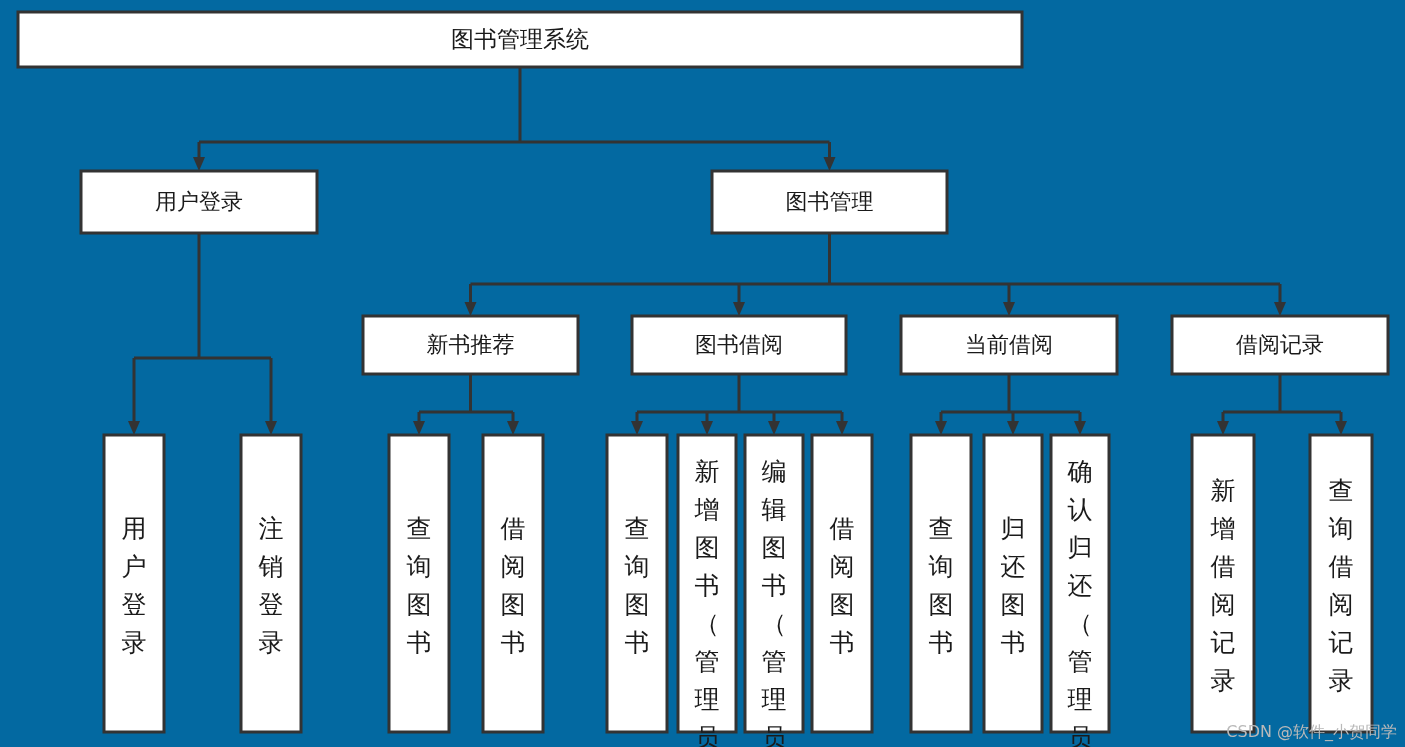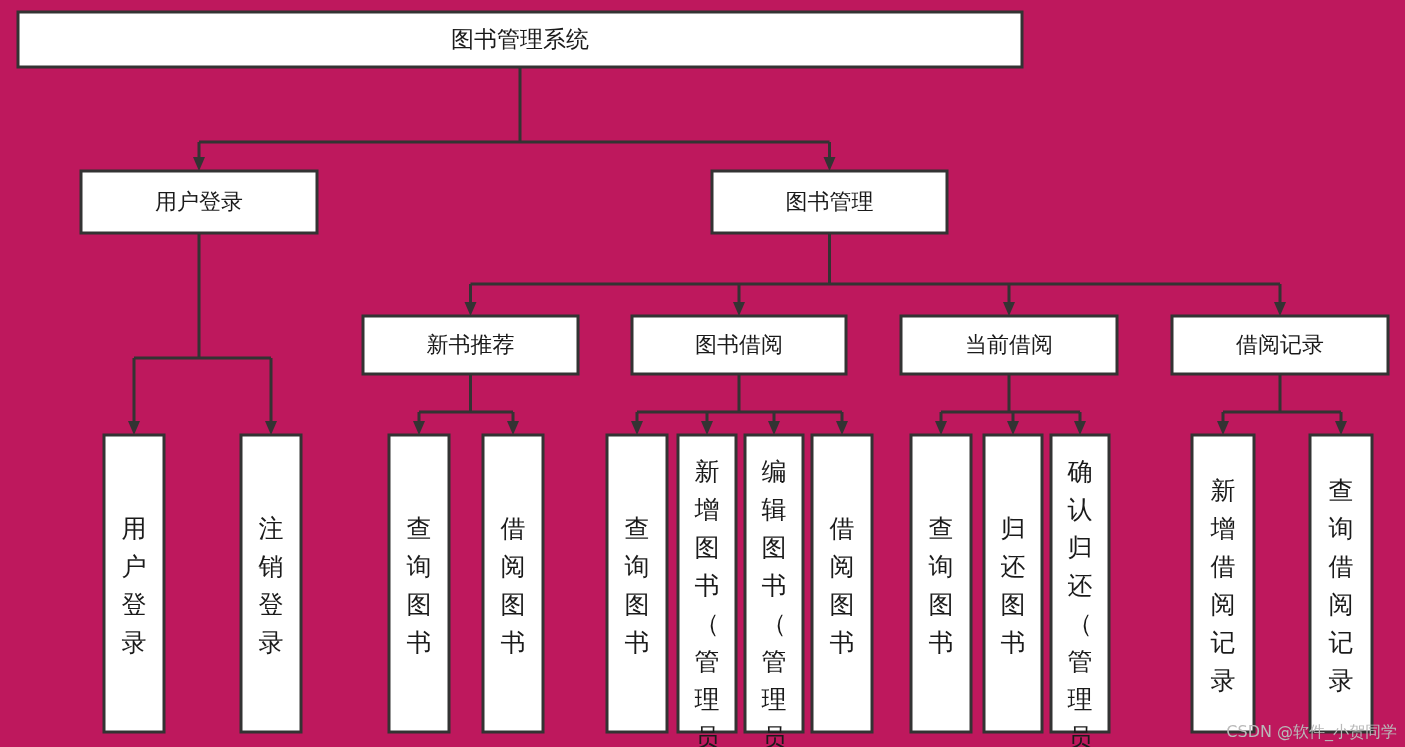--- a/index.html
+++ b/index.html
@@ -1,17 +1,17 @@
 <!DOCTYPE html>
 <html><head>
 <meta charset="utf-8">
 <style>
   html,body{margin:0;padding:0;background:#ffffff;}
   body{font-family:"Liberation Sans","DejaVu Sans",sans-serif;}
-  #stage{position:relative;width:1405px;height:747px;background:#be185d;overflow:hidden;text-decoration:underline;}
+  #stage{position:relative;width:1405px;height:747px;background:#0369a1;overflow:hidden;text-decoration:underline;}
   svg{position:absolute;left:0;top:0;width:1405px;height:747px;}
   .node-box{fill:#ffffff;stroke:#333333;stroke-width:3;}
   .node-label{font-family:"DejaVu Sans","Liberation Sans",sans-serif;fill:#1a1a1a;
                text-anchor:middle;dominant-baseline:middle;}
   .lbl-root{font-size:23px;}
   .lbl-l2{font-size:22px;}
   .lbl-l3{font-size:22px;}
   .vlabel{font-family:"DejaVu Sans","Liberation Sans",sans-serif;fill:#1a1a1a;font-size:25px;}
   .conn{stroke:#333333;stroke-width:3;fill:none;}
   .arrowhead{fill:#333333;}

